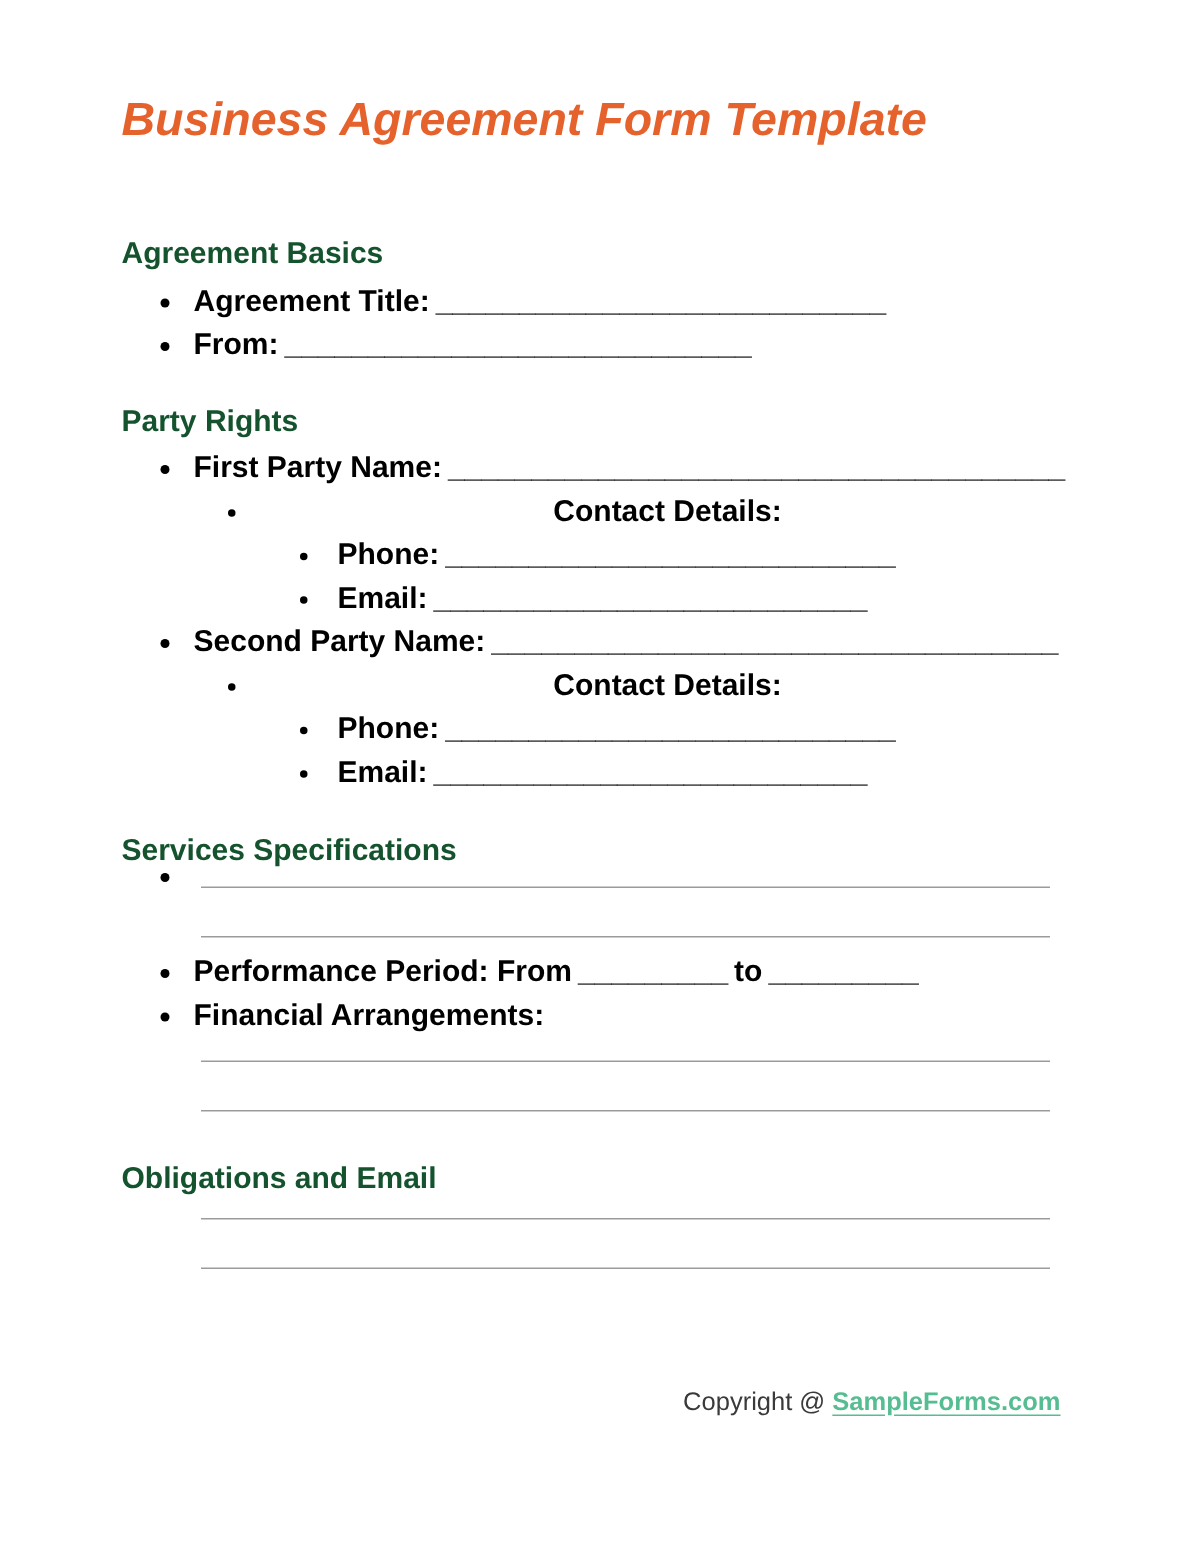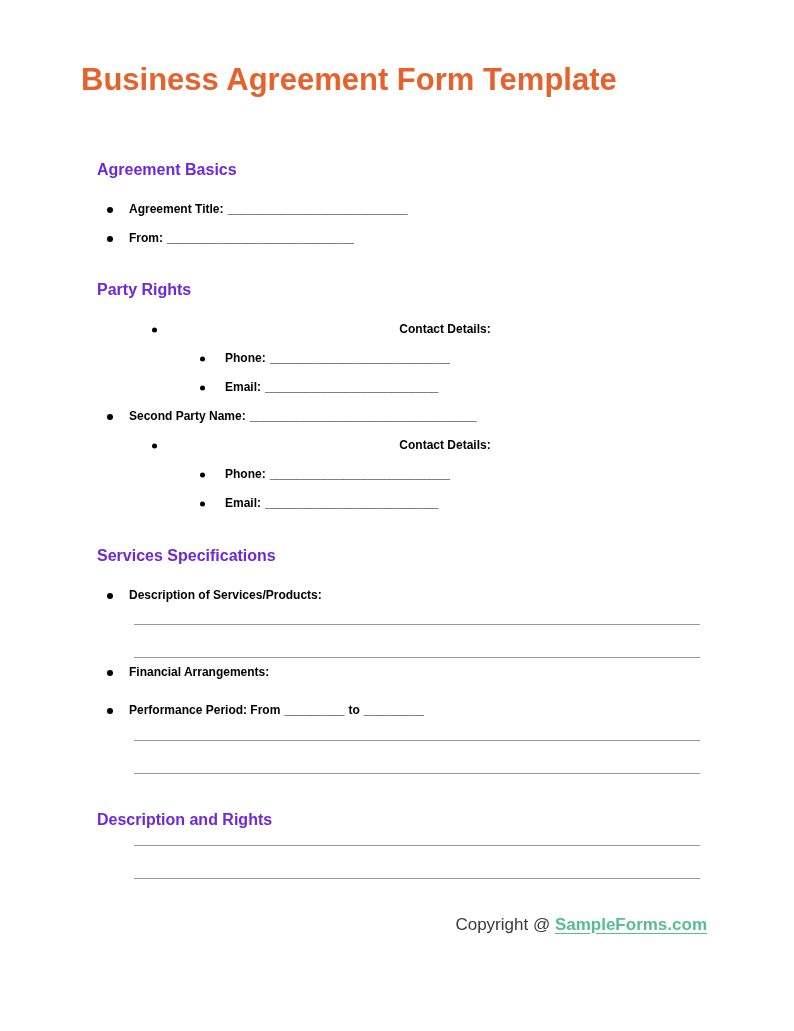--- a/index.html
+++ b/index.html
@@ -19,36 +19,37 @@
     box-sizing: border-box;
     width: 794px;
     height: 1031px;
   }
   h1.doc-title {
     margin: 0;
     font-size: 31px;
     line-height: 36px;
     font-weight: bold;
     color: #E5622D;
+    font-style: italic;
   }
   h2.sec-heading {
-    margin: 16px;
-    font-size: 16px;
+    margin: 0;
+    font-size: 20px;
     line-height: 19px;
     font-weight: bold;
-    color: #6d28d9;
+    color: #14532d;
   }
   #sec-heading-0 { margin-top: 62px; }
   #sec-heading-1 { margin-top: 27px; }
   #sec-heading-2 { margin-top: 28px; }
   #sec-heading-3 { margin-top: 36px; }
 
   .li {
     position: relative;
-    font-size: 12px;
+    font-size: 20px;
     font-weight: bold;
     line-height: 29px;
     color: #000000;
     white-space: nowrap;
   }
   .li .dot {
     position: absolute;
     top: 50%;
     transform: translateY(-50%);
     width: 6px;
@@ -75,21 +76,21 @@
     border-bottom: 1px solid #9B9B9B;
     margin-left: 53px;
     width: 566px;
   }
   .wl-a { margin-top: 14px; }
   .wl-b { margin-top: 32px; }
   .wl-c { margin-top: 15px; }
   .wl-d { margin-top: 16px; }
 
   .footer {
-    margin-top: 36px;
+    margin-top: 79px;
     text-align: right;
     padding-right: 6px;
     font-size: 17px;
     line-height: 20px;
     color: #3A3A3A;
   }
   .footer a.site-link {
     color: #55BD91;
     font-weight: bold;
     text-decoration: underline;
@@ -107,20 +108,23 @@
 
   <div class="li l1 mt8">
     <span class="dot"></span><span>Agreement Title:</span><span class="blank">___________________________</span>
   </div>
   <div class="li l1">
     <span class="dot"></span><span>From:</span><span class="blank">____________________________</span>
   </div>
 
   <h2 class="sec-heading" id="sec-heading-1">Party Rights</h2>
 
+  <div class="li l1 mt7">
+    <span class="dot"></span><span>First Party Name:</span><span class="blank">_____________________________________</span>
+  </div>
   <div class="li l2">
     <span class="dot"></span><span>Contact Details:</span>
   </div>
   <div class="li l3">
     <span class="dot"></span><span>Phone:</span><span class="blank">___________________________</span>
   </div>
   <div class="li l3">
     <span class="dot"></span><span>Email:</span><span class="blank">__________________________</span>
   </div>
   <div class="li l1">
@@ -132,35 +136,35 @@
   <div class="li l3">
     <span class="dot"></span><span>Phone:</span><span class="blank">___________________________</span>
   </div>
   <div class="li l3">
     <span class="dot"></span><span>Email:</span><span class="blank">__________________________</span>
   </div>
 
   <h2 class="sec-heading" id="sec-heading-2">Services Specifications</h2>
 
   <div class="li l1 mt8">
-    <span class="dot"></span><span>Description of Services/Products:</span>
+    <span class="dot"></span>
   </div>
   <div class="write-line wl-a"></div>
   <div class="write-line wl-b"></div>
 
+  <div class="li l1 mt9">
+    <span class="dot"></span><span>Performance Period: From</span><span class="blank">_________</span><span class="mid">to</span><span class="blank">_________</span>
+  </div>
   <div class="li l1">
     <span class="dot"></span><span>Financial Arrangements:</span>
-  </div>
-  <div class="li l1 mt9">
-    <span class="dot"></span><span>Performance Period: From</span><span class="blank">_________</span><span class="mid">to</span><span class="blank">_________</span>
   </div>
   <div class="write-line wl-c"></div>
   <div class="write-line wl-b"></div>
 
-  <h2 class="sec-heading" id="sec-heading-3">Description and Rights</h2>
+  <h2 class="sec-heading" id="sec-heading-3">Obligations and Email</h2>
 
   <div class="write-line wl-d"></div>
   <div class="write-line wl-b"></div>
 
   <div class="footer">
     <span>Copyright @</span>
     <a href="#" class="site-link">SampleForms.com</a>
   </div>
 
 </div>

